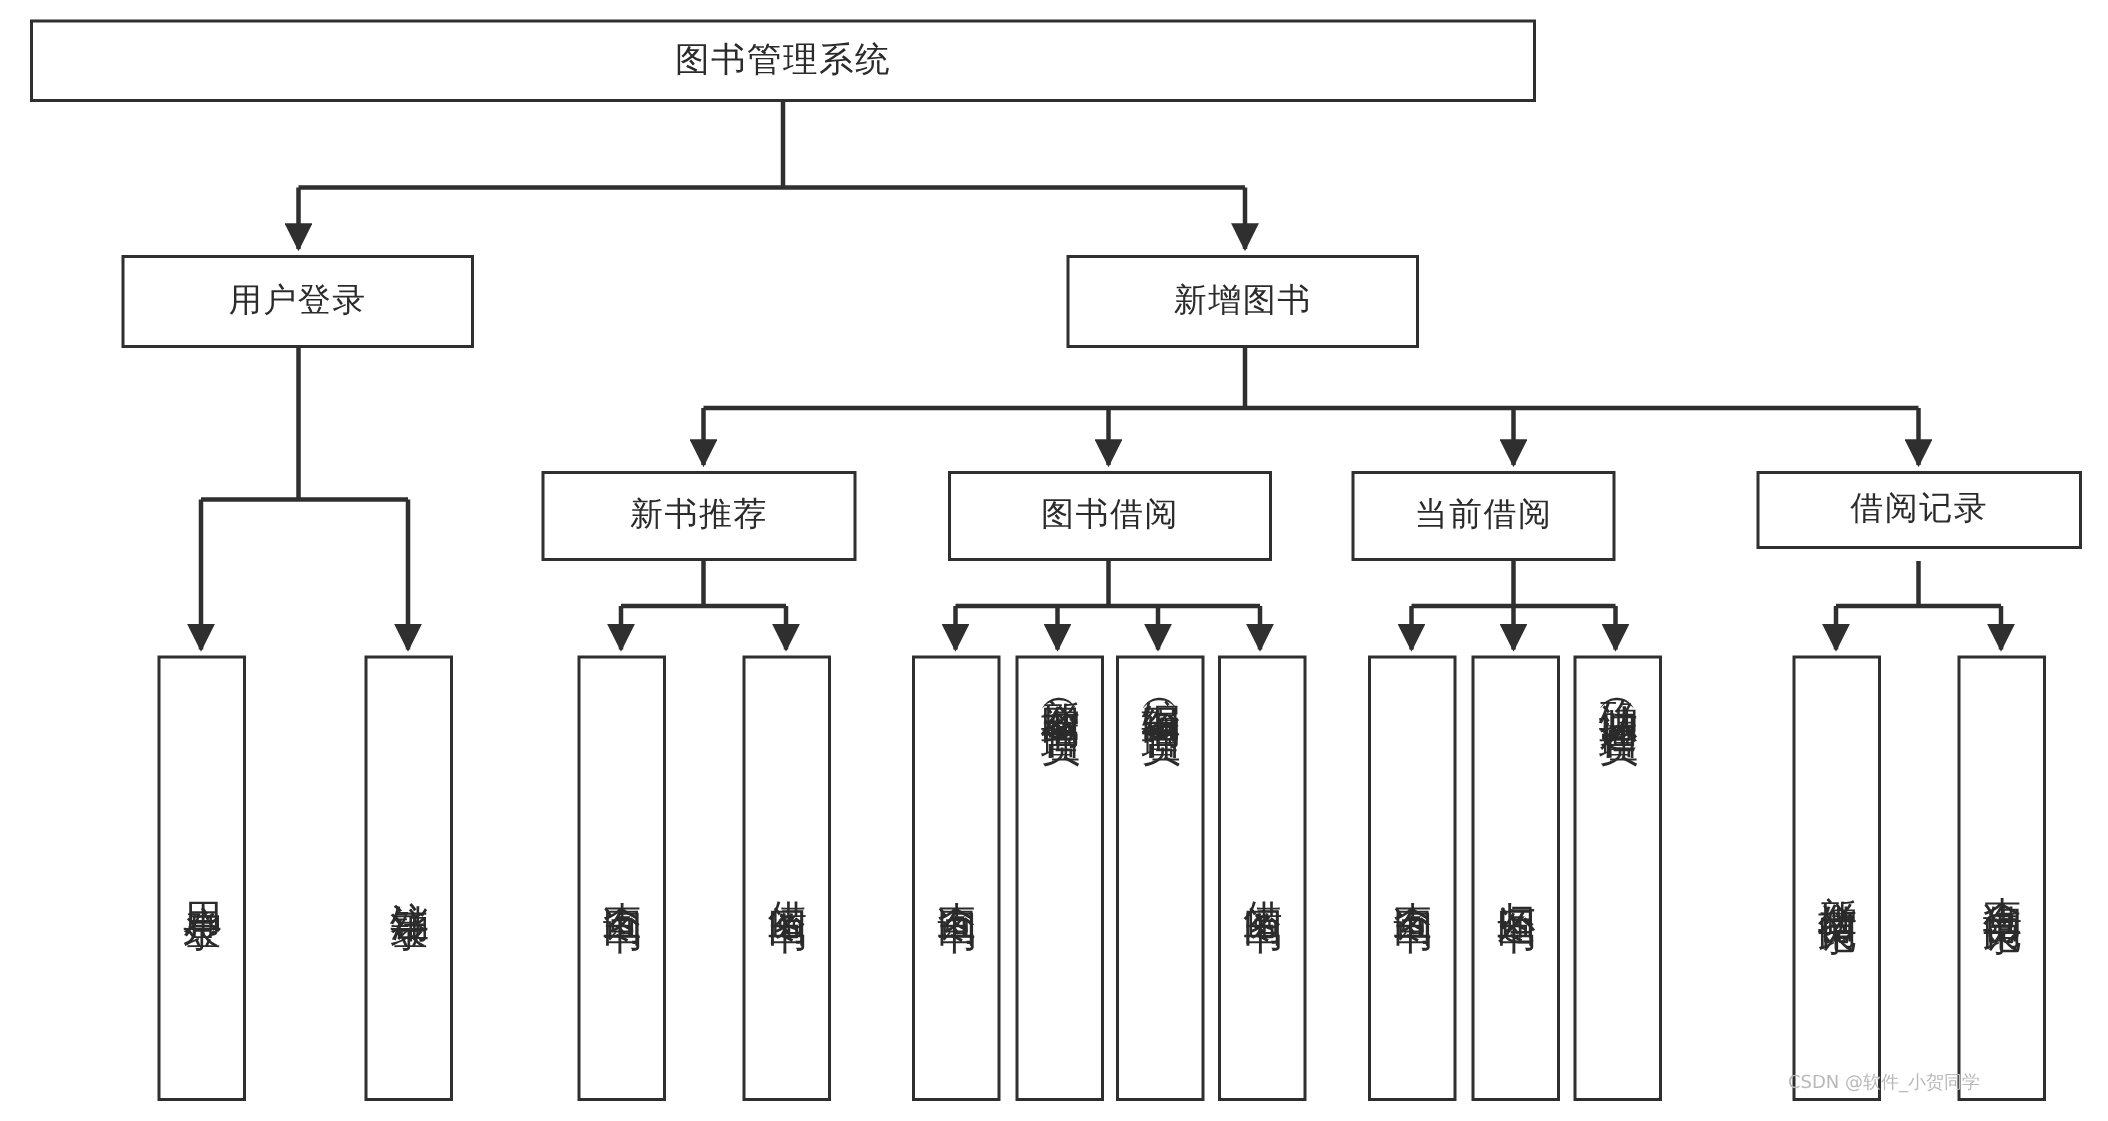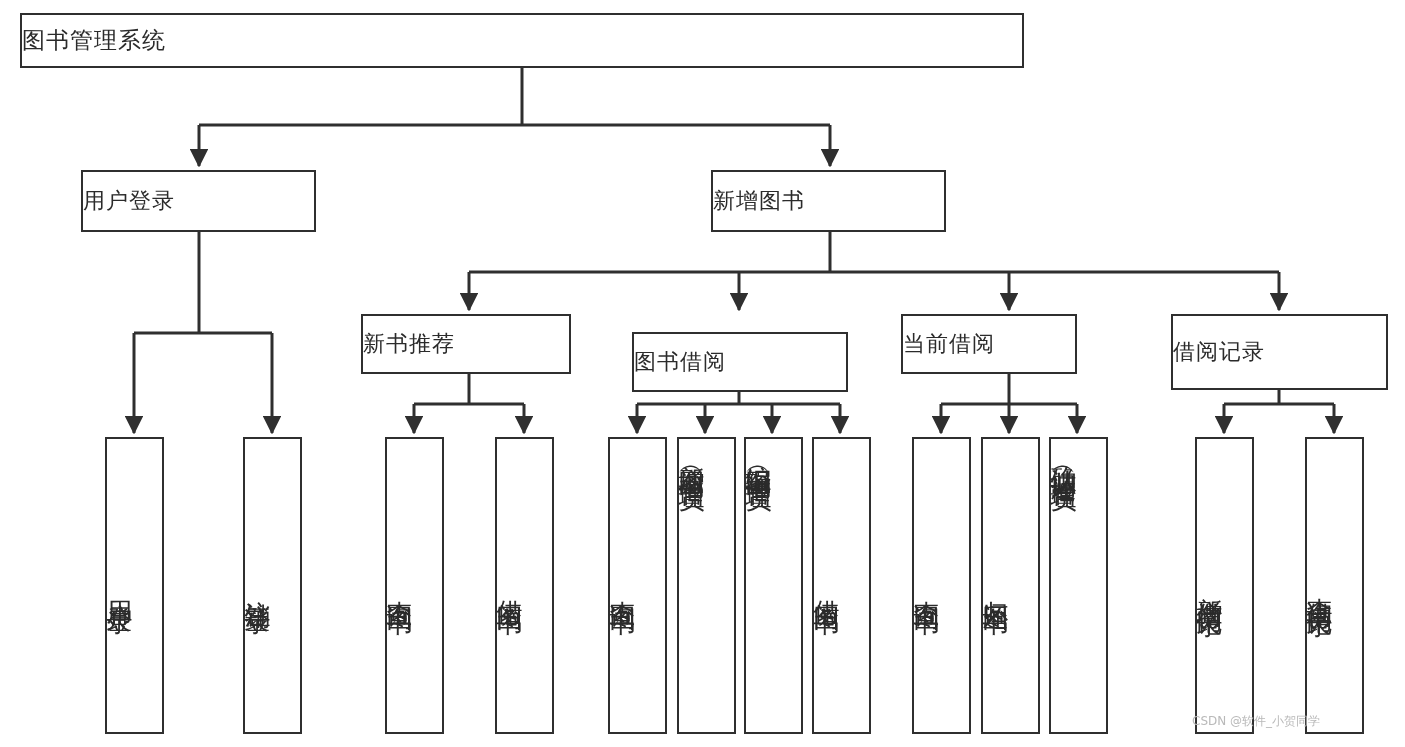--- a/index.html
+++ b/index.html
@@ -26,21 +26,21 @@
     height: 747px;
     pointer-events: none;
   }
   .node {
     position: absolute;
     box-sizing: border-box;
     background: #ffffff;
     border: 2px solid #2f2f2f;
     display: flex;
     align-items: center;
-    justify-content: flex-start;
+    justify-content: center;
     color: #2b2b2b;
   }
   .node .label {
     display: block;
     text-align: center;
     line-height: 1.05;
     white-space: nowrap;
   }
   
   .node.horiz .label {
@@ -138,27 +138,27 @@
   <div class="node horiz" style="left:81px; top:170px; width:235px; height:62px;">
     <span class="label">用户登录</span>
   </div>
   <div class="node horiz" style="left:711px; top:170px; width:235px; height:62px;">
     <span class="label">新增图书</span>
   </div>
 
   <div class="node horiz" style="left:361px; top:314px; width:210px; height:60px;">
     <span class="label">新书推荐</span>
   </div>
-  <div class="node horiz" style="left:632px; top:332px; width:216px; height:60px;">
+  <div class="node horiz" style="left:632px; top:314px; width:216px; height:60px;">
     <span class="label">图书借阅</span>
   </div>
   <div class="node horiz" style="left:901px; top:314px; width:176px; height:60px;">
     <span class="label">当前借阅</span>
   </div>
-  <div class="node horiz" style="left:1171px; top:314px; width:217px; height:76px;">
+  <div class="node horiz" style="left:1171px; top:314px; width:217px; height:52px;">
     <span class="label">借阅记录</span>
   </div>
 
   <div class="node vert center" style="left:105px; top:437px; width:59px; height:297px;">
     <span class="label">用户登录</span>
   </div>
   <div class="node vert center" style="left:243px; top:437px; width:59px; height:297px;">
     <span class="label">注销登录</span>
   </div>
 

